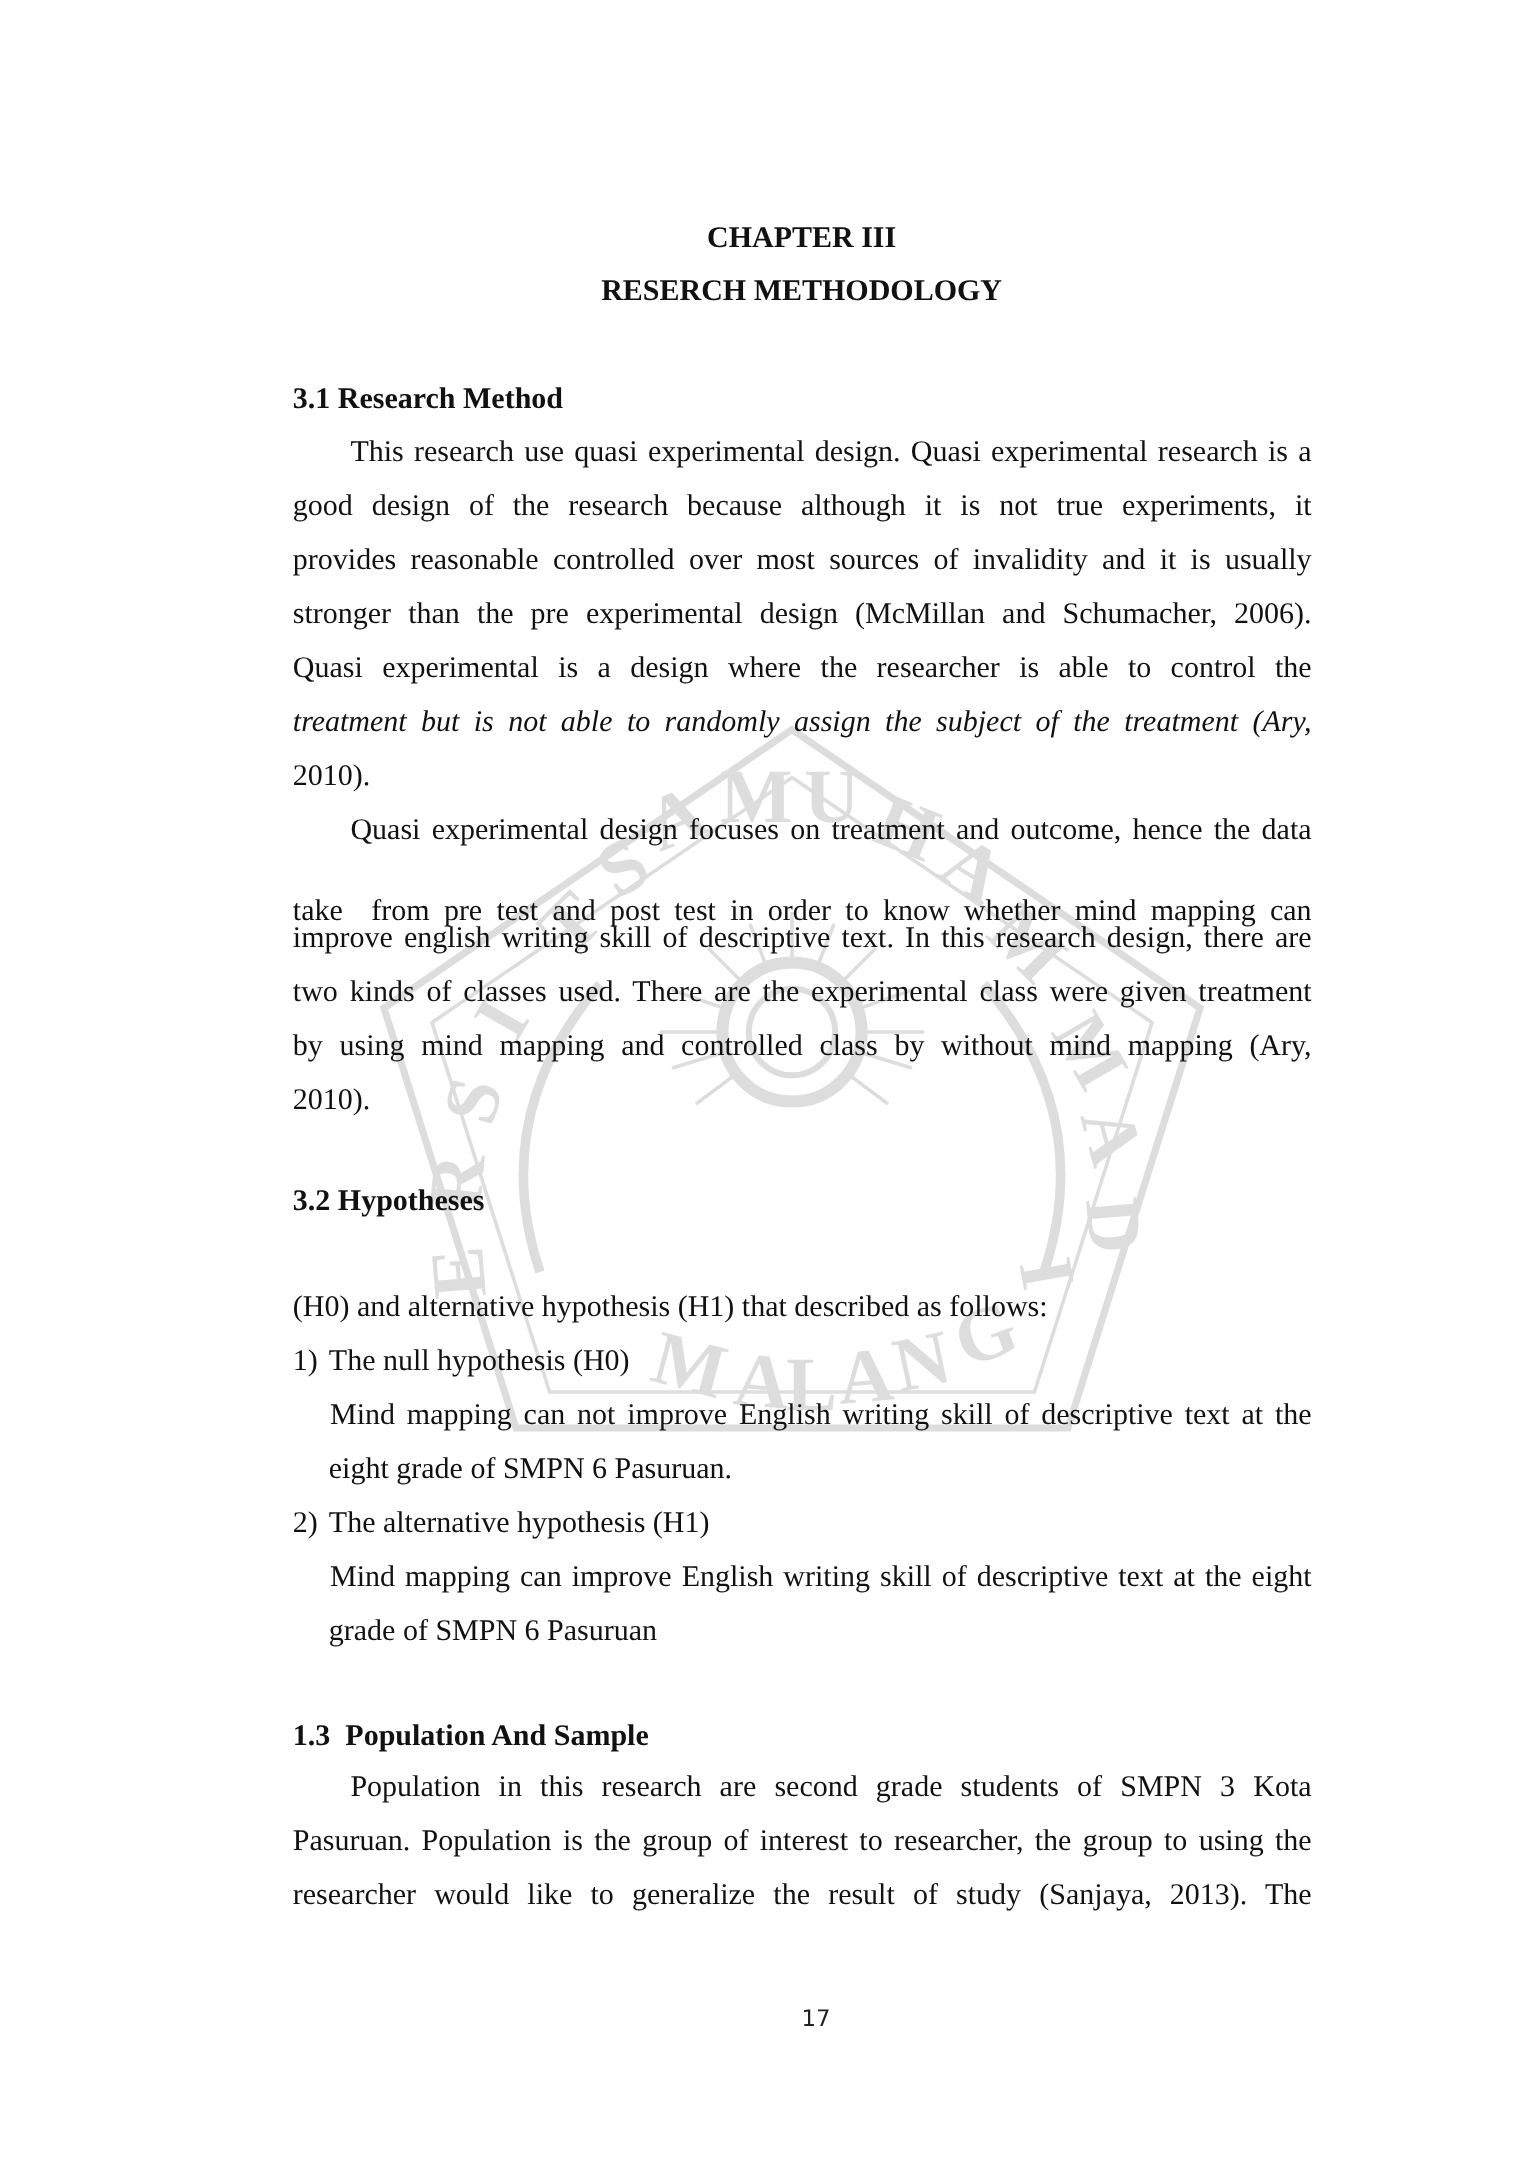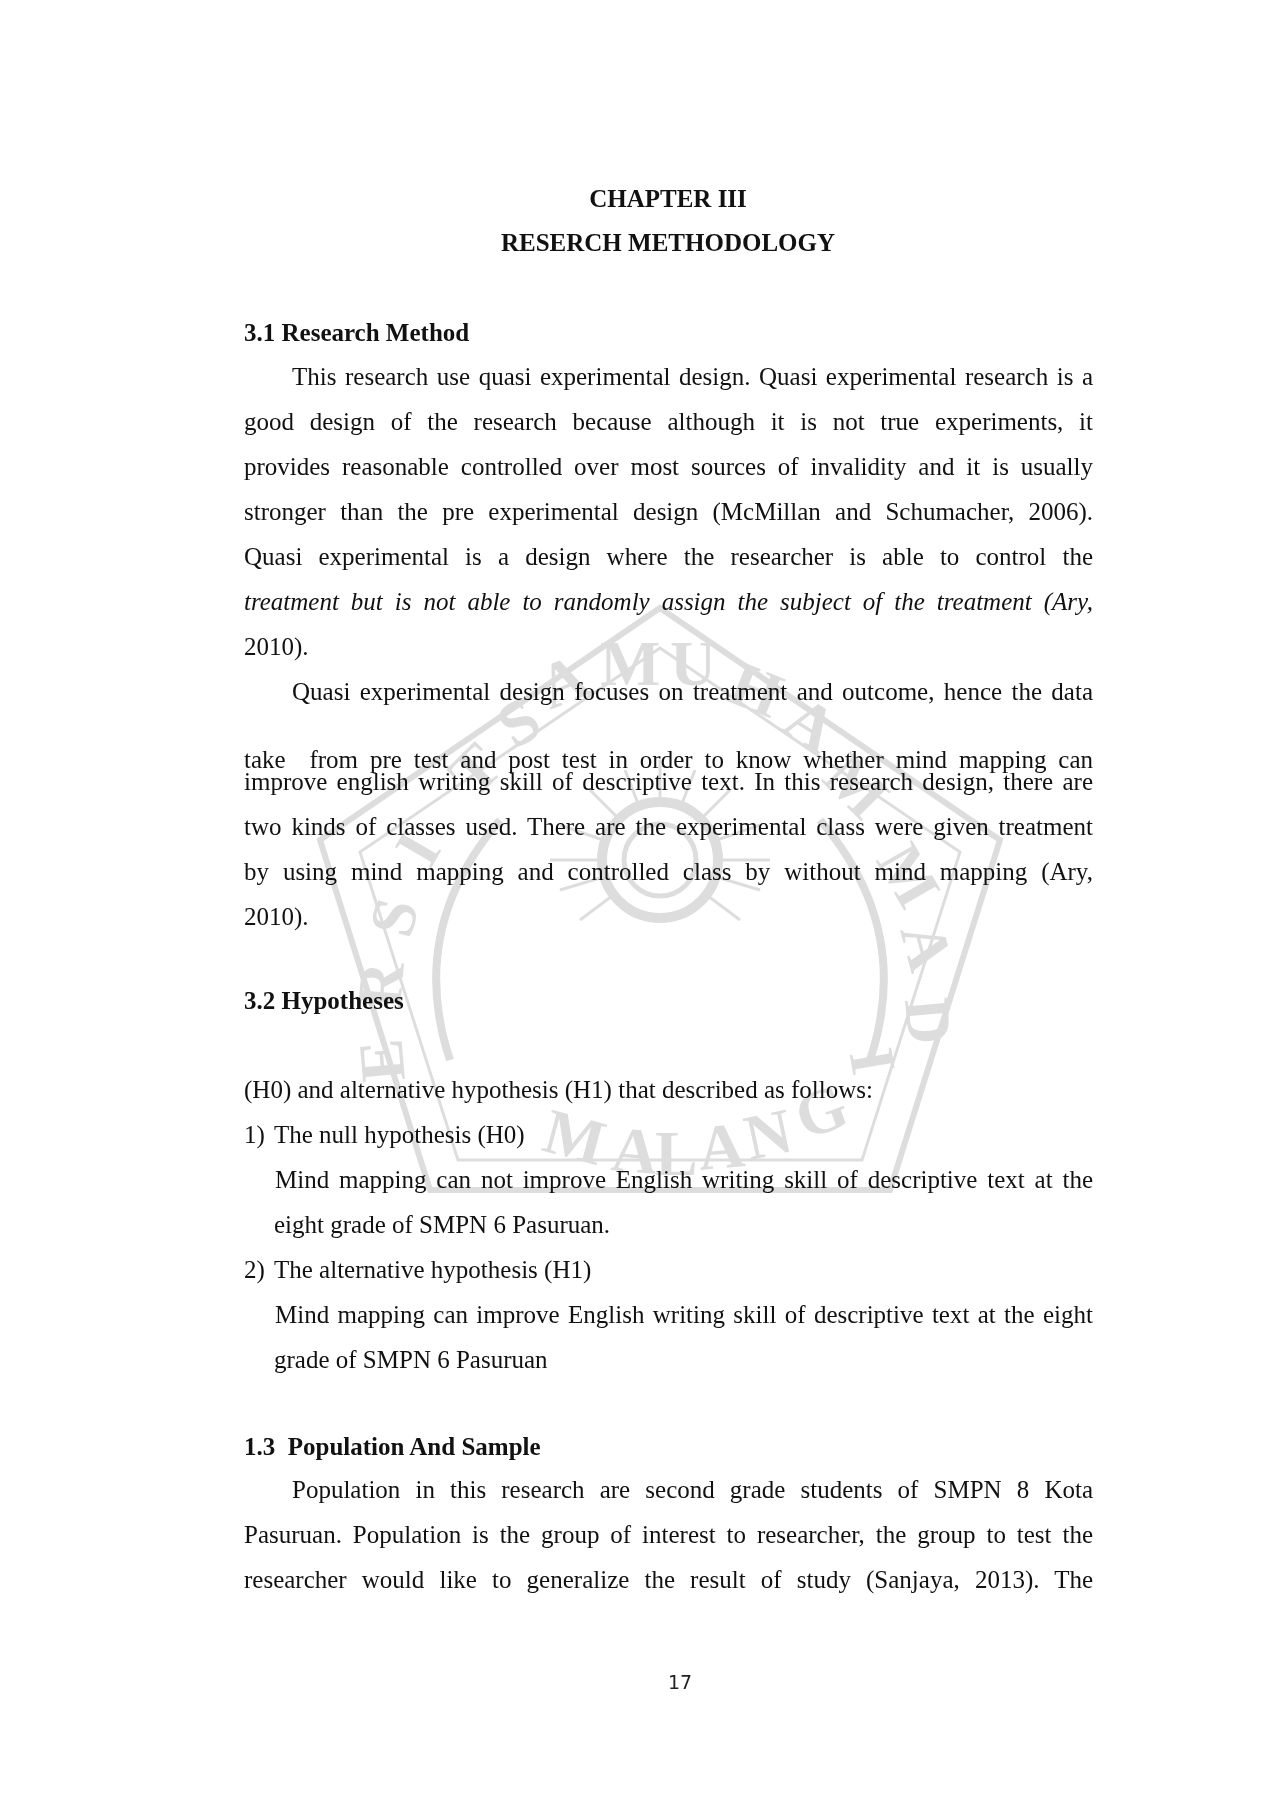--- a/index.html
+++ b/index.html
@@ -110,18 +110,18 @@
   <div class="line li-body-left" style="top:1120px;">The null hypothesis (H0)</div>
   <div class="line li-body" style="top:1165px;">Mind mapping can not improve English writing skill of descriptive text at the</div>
   <div class="line li-body-left" style="top:1210px;">eight grade of SMPN 6 Pasuruan.</div>
 
   <div class="line li-num" style="top:1255px;">2)</div>
   <div class="line li-body-left" style="top:1255px;">The alternative hypothesis (H1)</div>
   <div class="line li-body" style="top:1300px;">Mind mapping can improve English writing skill of descriptive text at the eight</div>
   <div class="line li-body-left" style="top:1345px;">grade of SMPN 6 Pasuruan</div>
 
   <div class="line left bold" style="top:1432px; white-space:pre;">1.3  Population And Sample</div>
-  <div class="line indent" style="top:1475px;">Population in this research are second grade students of SMPN 8 Kota</div>
-  <div class="line just" style="top:1520px;">Pasuruan. Population is the group of interest to researcher, the group to test the</div>
+  <div class="line indent" style="top:1475px;">Population in this research are second grade students of SMPN 3 Kota</div>
+  <div class="line just" style="top:1520px;">Pasuruan. Population is the group of interest to researcher, the group to using the</div>
   <div class="line just" style="top:1565px;">researcher would like to generalize the result of study (Sanjaya, 2013). The</div>
 
   <div class="pagenum" style="top:1670px;">17</div>
 </div>
 
 </body></html>

